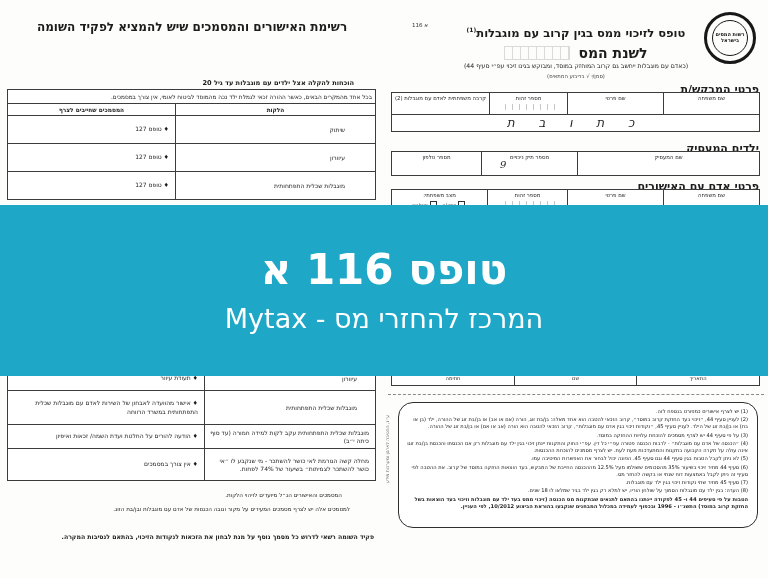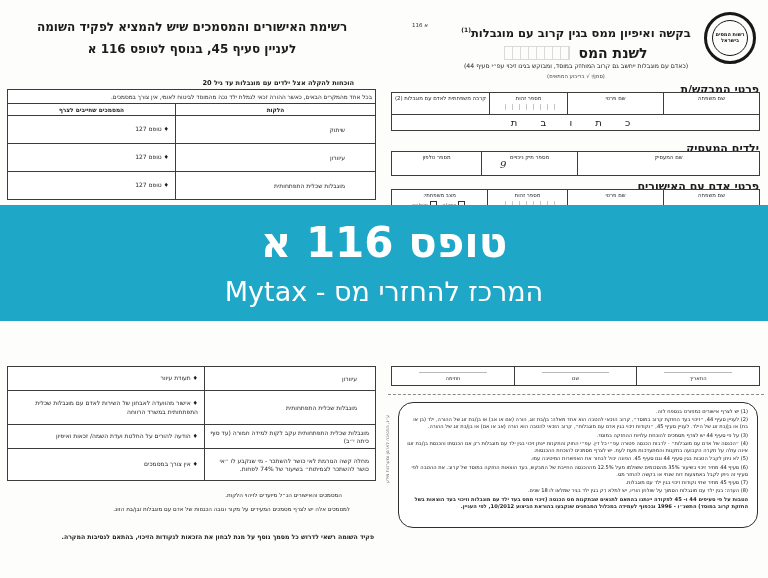--- a/index.html
+++ b/index.html
@@ -28,21 +28,21 @@
   .tax-year .lbl{font-size:14px;font-weight:bold;}
   .year-box{width:64px;height:12px;border:1px solid #cfcfcf;
         background:repeating-linear-gradient(to left,#cfcfcf 0,#cfcfcf 1px,transparent 1px,transparent 8px);
         opacity:.75;}
   .f-sub1{top:62px;font-size:6.2px;color:#222;}
   .f-sub2{top:73px;font-size:5.3px;color:#444;}
   .sec-label{right:9px;font-size:11px;font-weight:bold;}
   .hdr{display:block;text-align:center;font-size:5.4px;color:#222;padding-top:1px;}
   .ticks{height:6px;width:72%;margin:3px auto 0;opacity:.55;
         background:repeating-linear-gradient(to left,#999 0,#999 1px,transparent 1px,transparent 7px);}
-  .addr-cell{text-align:center !important;font-size:10px;letter-spacing:10px;vertical-align:middle !important;}
+  .addr-cell{text-align:center !important;font-size:12px;letter-spacing:10px;vertical-align:middle !important;font-style:italic;}
   .nine{font-family:"DejaVu Serif",serif;font-style:italic;font-size:10px;text-align:left;padding-left:16px;line-height:1;}
   .cb{display:inline-block;width:5px;height:5px;border:1px solid #333;margin:0 2px -1px 2px;background:#fff;}
   .marital-opts{font-size:5px;text-align:center;margin-top:3px;white-space:nowrap;}
   .sig-line{height:1px;background:#b9b9b9;width:58%;margin:4px auto 2px;}
   .sig-label{font-size:5.2px;text-align:center;color:#222;}
   .dash-sep{left:4px;right:4px;top:394px;border-top:1px dashed #8a8a8a;height:0;}
   .notes-box{left:14px;right:10px;top:402px;height:126px;border:1.2px solid #2e2e2e;border-radius:15px;
         padding:5px 9px 4px 7px;box-sizing:border-box;background:#fff;}
   .note{font-size:5.1px;line-height:1.35;margin:0 0 1.5px 0;color:#111;text-align:right;}
   .note-footer{font-size:5.2px;line-height:1.35;margin:2px 0 0;font-weight:bold;text-align:right;}
@@ -53,33 +53,32 @@
   .d-title{font-size:12px;font-weight:bold;}
   .d-sec{right:30px;top:79px;font-size:6.6px;font-weight:bold;}
   .note-row{font-size:5.8px;text-align:right;padding:1px 3px !important;vertical-align:middle !important;}
   .th-cell{font-size:5.8px;font-weight:bold;text-align:center;vertical-align:middle !important;}
   .dis-cell{font-size:6px;text-align:right;padding:2px 30px 2px 3px !important;vertical-align:middle !important;line-height:1.3;}
   .doc-cell{font-size:6px;text-align:right;padding:2px 6px !important;vertical-align:middle !important;line-height:1.35;}
   .d-foot{font-size:5.6px;color:#222;text-align:right;}
   .d-foot-bold{font-size:6.2px;font-weight:bold;text-align:right;}
 
   
-  .banner{position:absolute;left:0;right:0;top:205px;height:116px;background:#1ea7c7;z-index:9;
+  .banner{position:absolute;left:0;right:0;top:205px;height:171px;background:#1ea7c7;z-index:9;
         display:flex;flex-direction:column;align-items:center;justify-content:center;color:#ffffff;}
   .banner-title{font-size:42px;font-weight:bold;line-height:1;}
   .banner-sub{font-size:27px;margin-top:14px;line-height:1;}
 </style>
 </head>
 <body>
 
 <div class="canvas">
 
   <div class="page" id="docs-page">
     <div class="abs center d-title" style="top:20px;">רשימת האישורים והמסמכים שיש להמציא לפקיד השומה</div>
-    <div class="abs center d-title" style="top:42px;">לעניין סעיף 45, בנוסף לטופס 116 א</div>
     <div class="abs d-sec">הוכחות להקלה אצל ילדים עם מוגבלות עד גיל 20</div>
 
     <table class="f" style="top:89px;right:8px;width:368px;">
       <colgroup>
           <col style="width:200px">
           <col style="width:168px">
         </colgroup>
       <tbody>
           <tr style="height:14px;">
             <td colspan="2" class="note-row">בכל אחד מהמקרים הבאים, כאשר ההורה זכאי לגמלת ילד נכה מהמוסד לביטוח לאומי, אין צורך במסמכים.</td>
@@ -134,21 +133,21 @@
   </div>
 
   <div class="page" id="form-page">
     <div class="abs form-code">א 116</div>
 
     <div class="abs logo">
       <div class="logo-inner">רשות המסים בישראל</div>
     </div>
 
     <div class="abs center f-title">
-      <span>בקשה ואיפיון ממס בגין קרוב עם מוגבלות</span><sup>(1)</sup>
+      <span>טופס לזיכוי ממס בגין קרוב עם מוגבלות</span><sup>(1)</sup>
     </div>
 
     <div class="abs tax-year">
       <span class="lbl">לשנת המס</span>
       <span class="year-box"></span>
     </div>
 
     <div class="abs center f-sub1">(כאדם עם מוגבלות ייחשב גם קרוב המוחזק במוסד, ומבוקש בגינו זיכוי עפ״י סעיף 44)</div>
     <div class="abs center f-sub2">(סמן/י √ בריבוע המתאים)</div>
 

